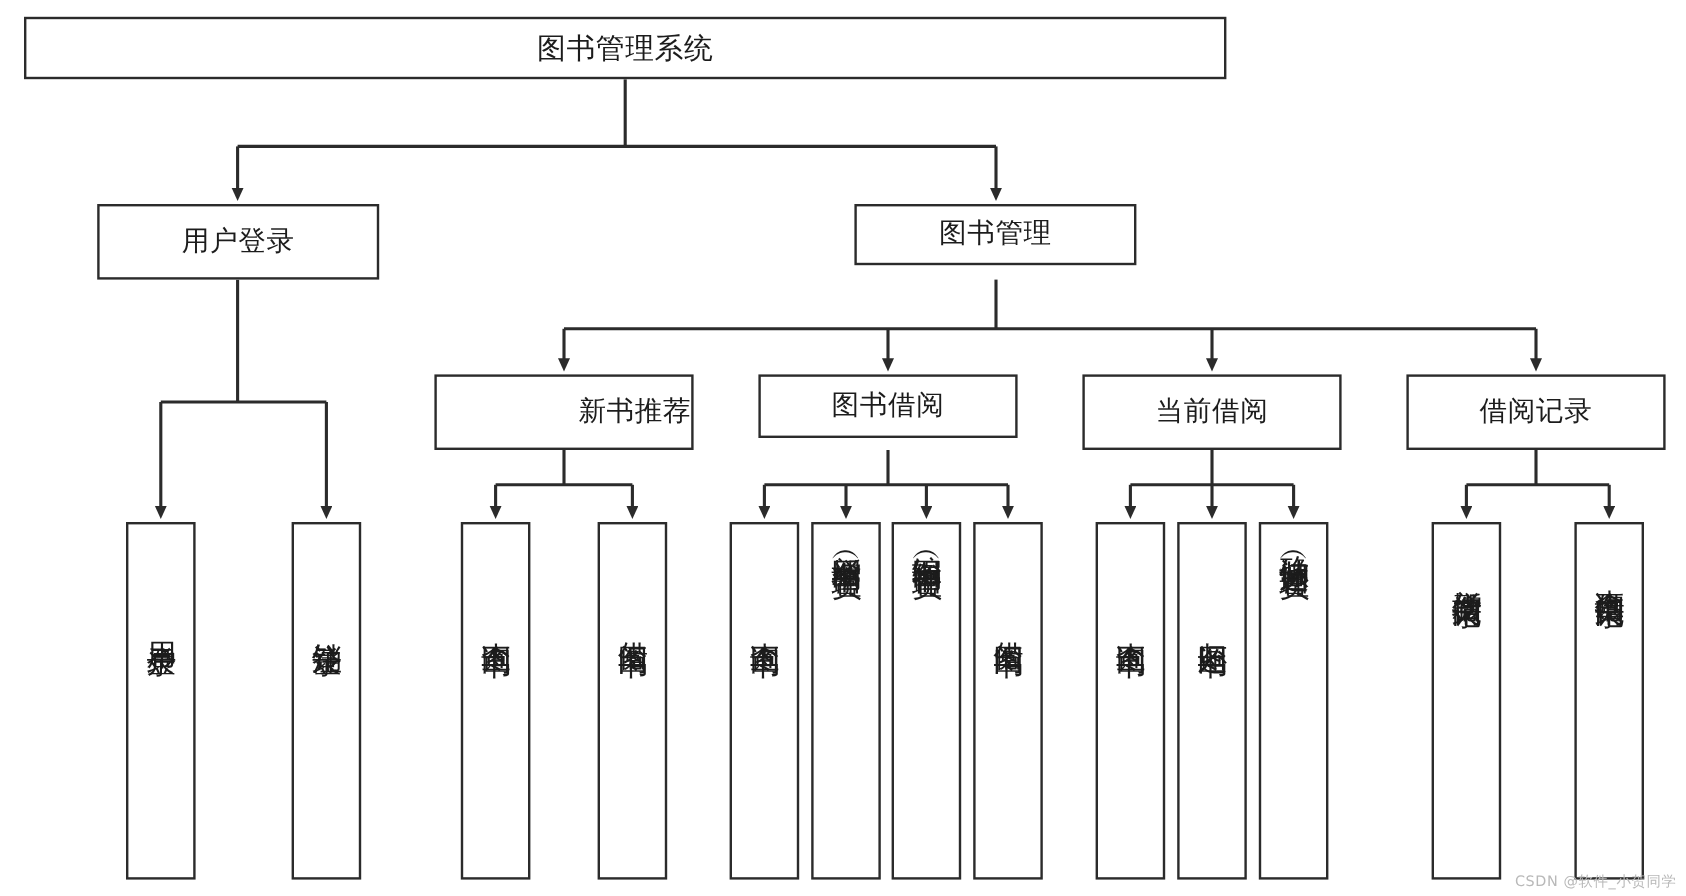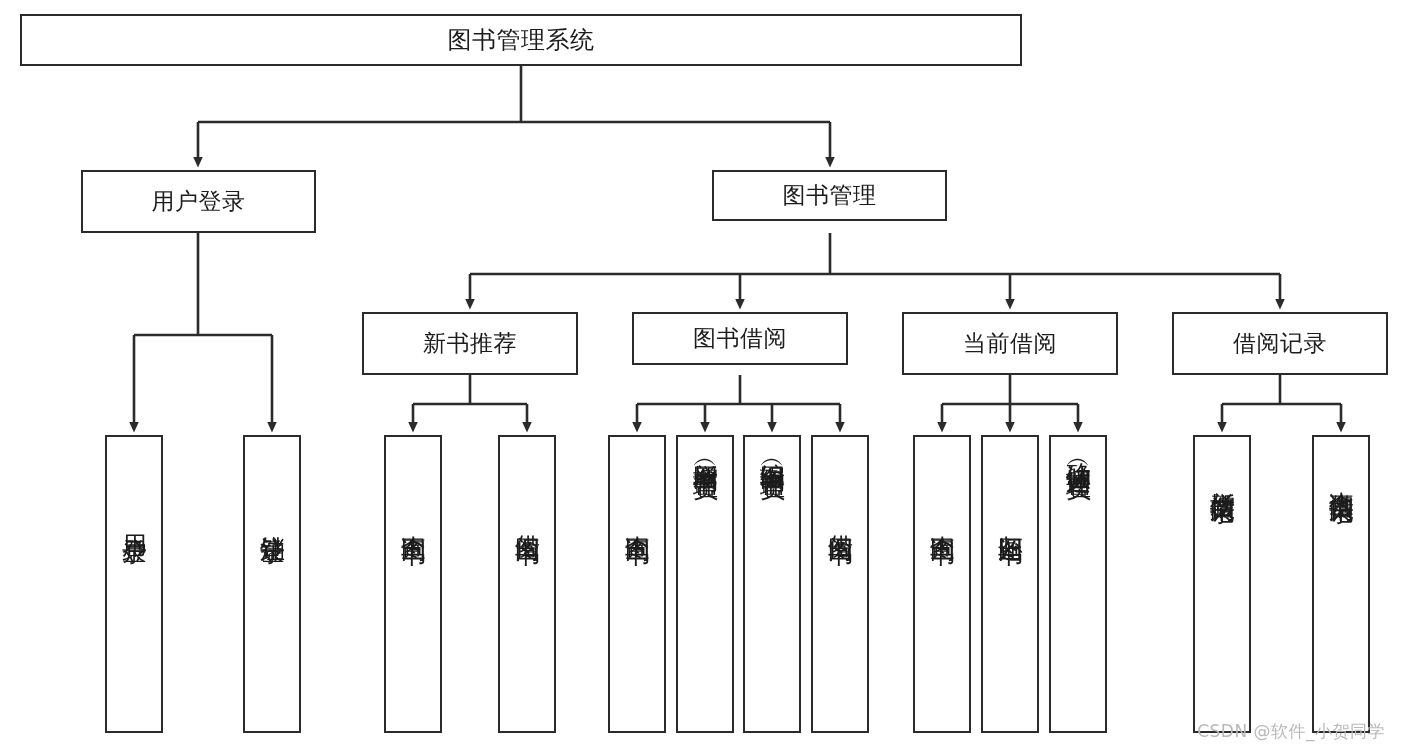--- a/index.html
+++ b/index.html
@@ -56,23 +56,23 @@
   .node.vert .label {
     writing-mode: vertical-rl;
     text-orientation: upright;
     font-size: 25px;
     line-height: 1.12;
     letter-spacing: 2px;
     -webkit-text-orientation: upright;
   }
   .watermark {
     position: absolute;
-    right: 20px;
+    right: 8px;
     bottom: 4px;
-    font-size: 17px;
+    font-size: 12px;
     color: #b9b9b9;
     white-space: nowrap;
     letter-spacing: 0.5px;
     pointer-events: none;
   }
 </style>
 </head>
 <body>
 
 <div id="canvas">
@@ -132,21 +132,21 @@
   </div>
 
   <div class="node horiz" style="left:81px; top:170px; width:235px; height:63px;">
     <span class="label">用户登录</span>
   </div>
 
   <div class="node horiz" style="left:712px; top:170px; width:235px; height:51px;">
     <span class="label">图书管理</span>
   </div>
 
-  <div class="node horiz" style="left:362px; top:312px; width:216px; height:63px;">
+  <div class="node horiz" style="left:362px; top:312px; width:216px; height:63px;justify-content:flex-end;">
     <span class="label">新书推荐</span>
   </div>
 
   <div class="node horiz" style="left:632px; top:312px; width:216px; height:53px;">
     <span class="label">图书借阅</span>
   </div>
 
   <div class="node horiz" style="left:1172px; top:312px; width:216px; height:63px;">
     <span class="label">借阅记录</span>
   </div>

